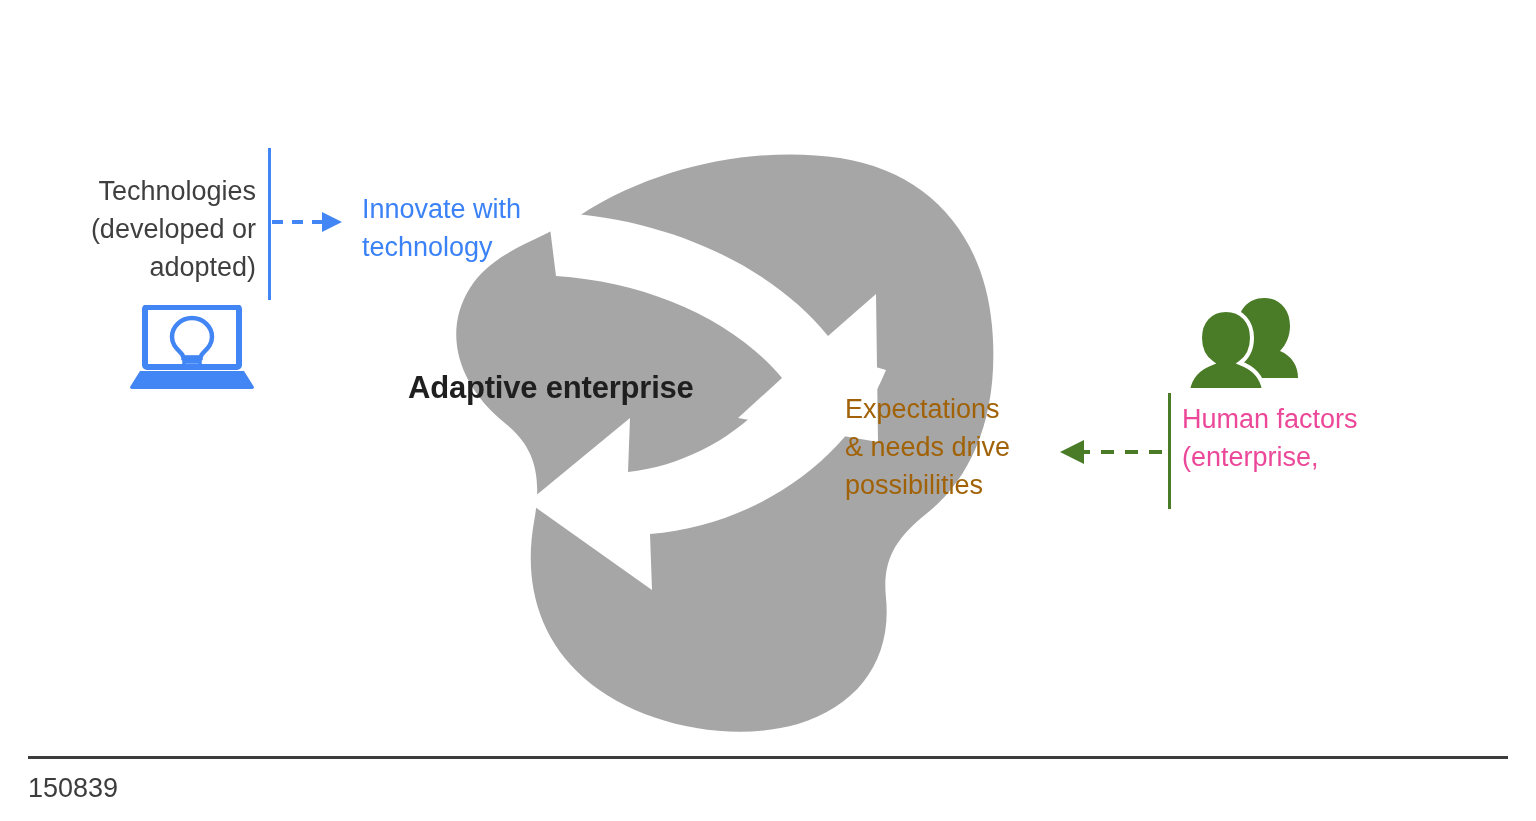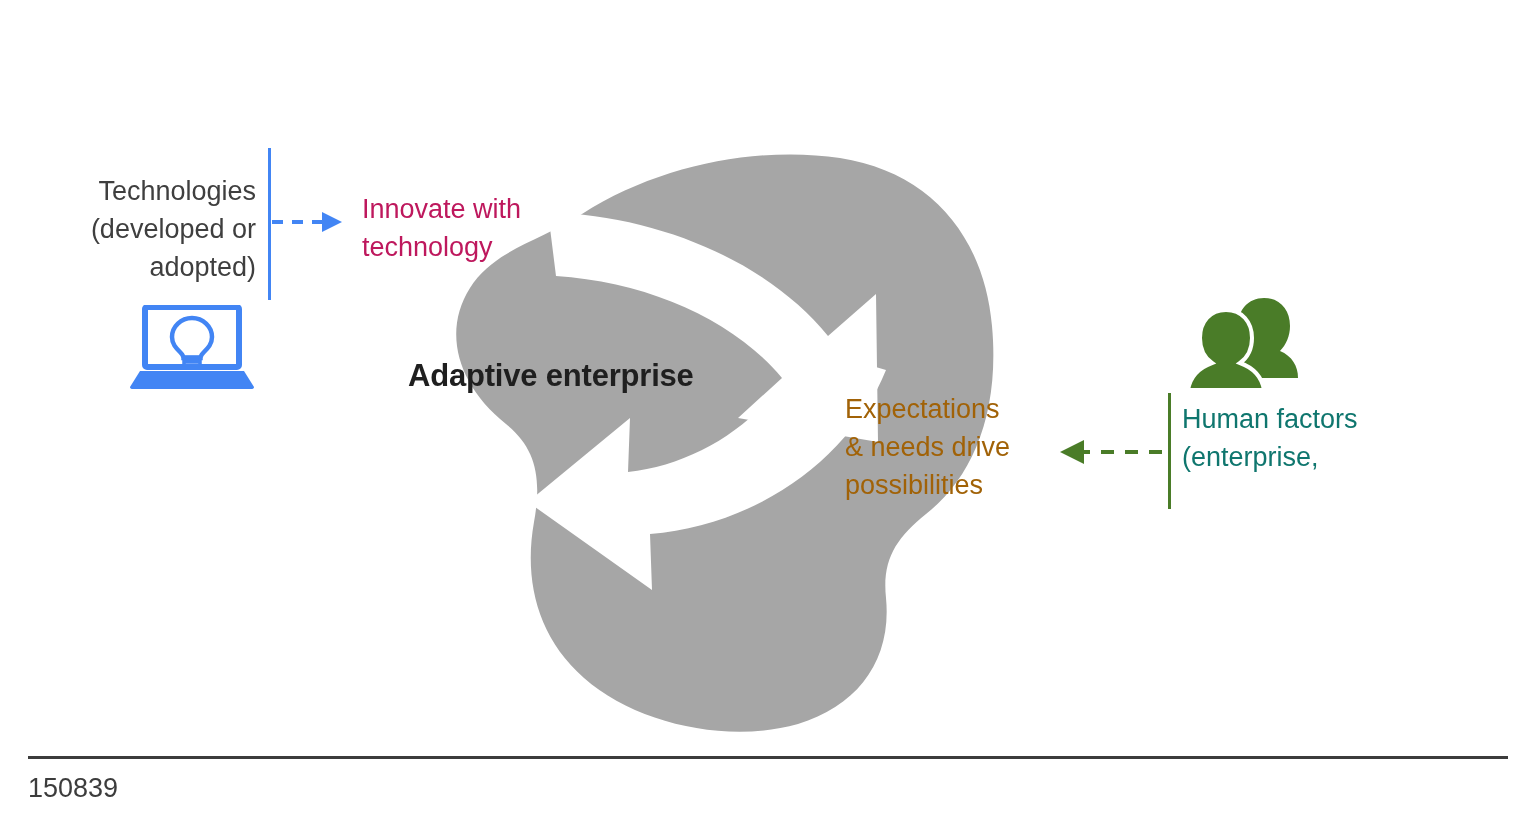--- a/index.html
+++ b/index.html
@@ -58,25 +58,25 @@
     top: 130px;
     width: 700px;
     height: 610px;
   }
   #innovate-label {
     left: 362px;
     top: 190px;
     width: 220px;
     font-size: 27px;
     line-height: 38px;
-    color: #be185d;
+    color: #3b82f6;
   }
   #core-label {
     left: 408px;
-    top: 358px;
+    top: 370px;
     font-size: 31px;
     font-weight: bold;
     color: #1f1f1f;
     letter-spacing: -0.2px;
   }
   #expect-label {
     left: 845px;
     top: 390px;
     width: 210px;
     font-size: 27px;
@@ -103,21 +103,21 @@
     top: 438px;
     width: 104px;
     height: 28px;
   }
   #human-label {
     left: 1182px;
     top: 400px;
     width: 320px;
     font-size: 27px;
     line-height: 38px;
-    color: #0f766e;
+    color: #ec4899;
   }
 
   
   #footer-rule {
     left: 28px;
     top: 756px;
     width: 1480px;
     height: 3px;
     background: #3c3c3c;
   }

